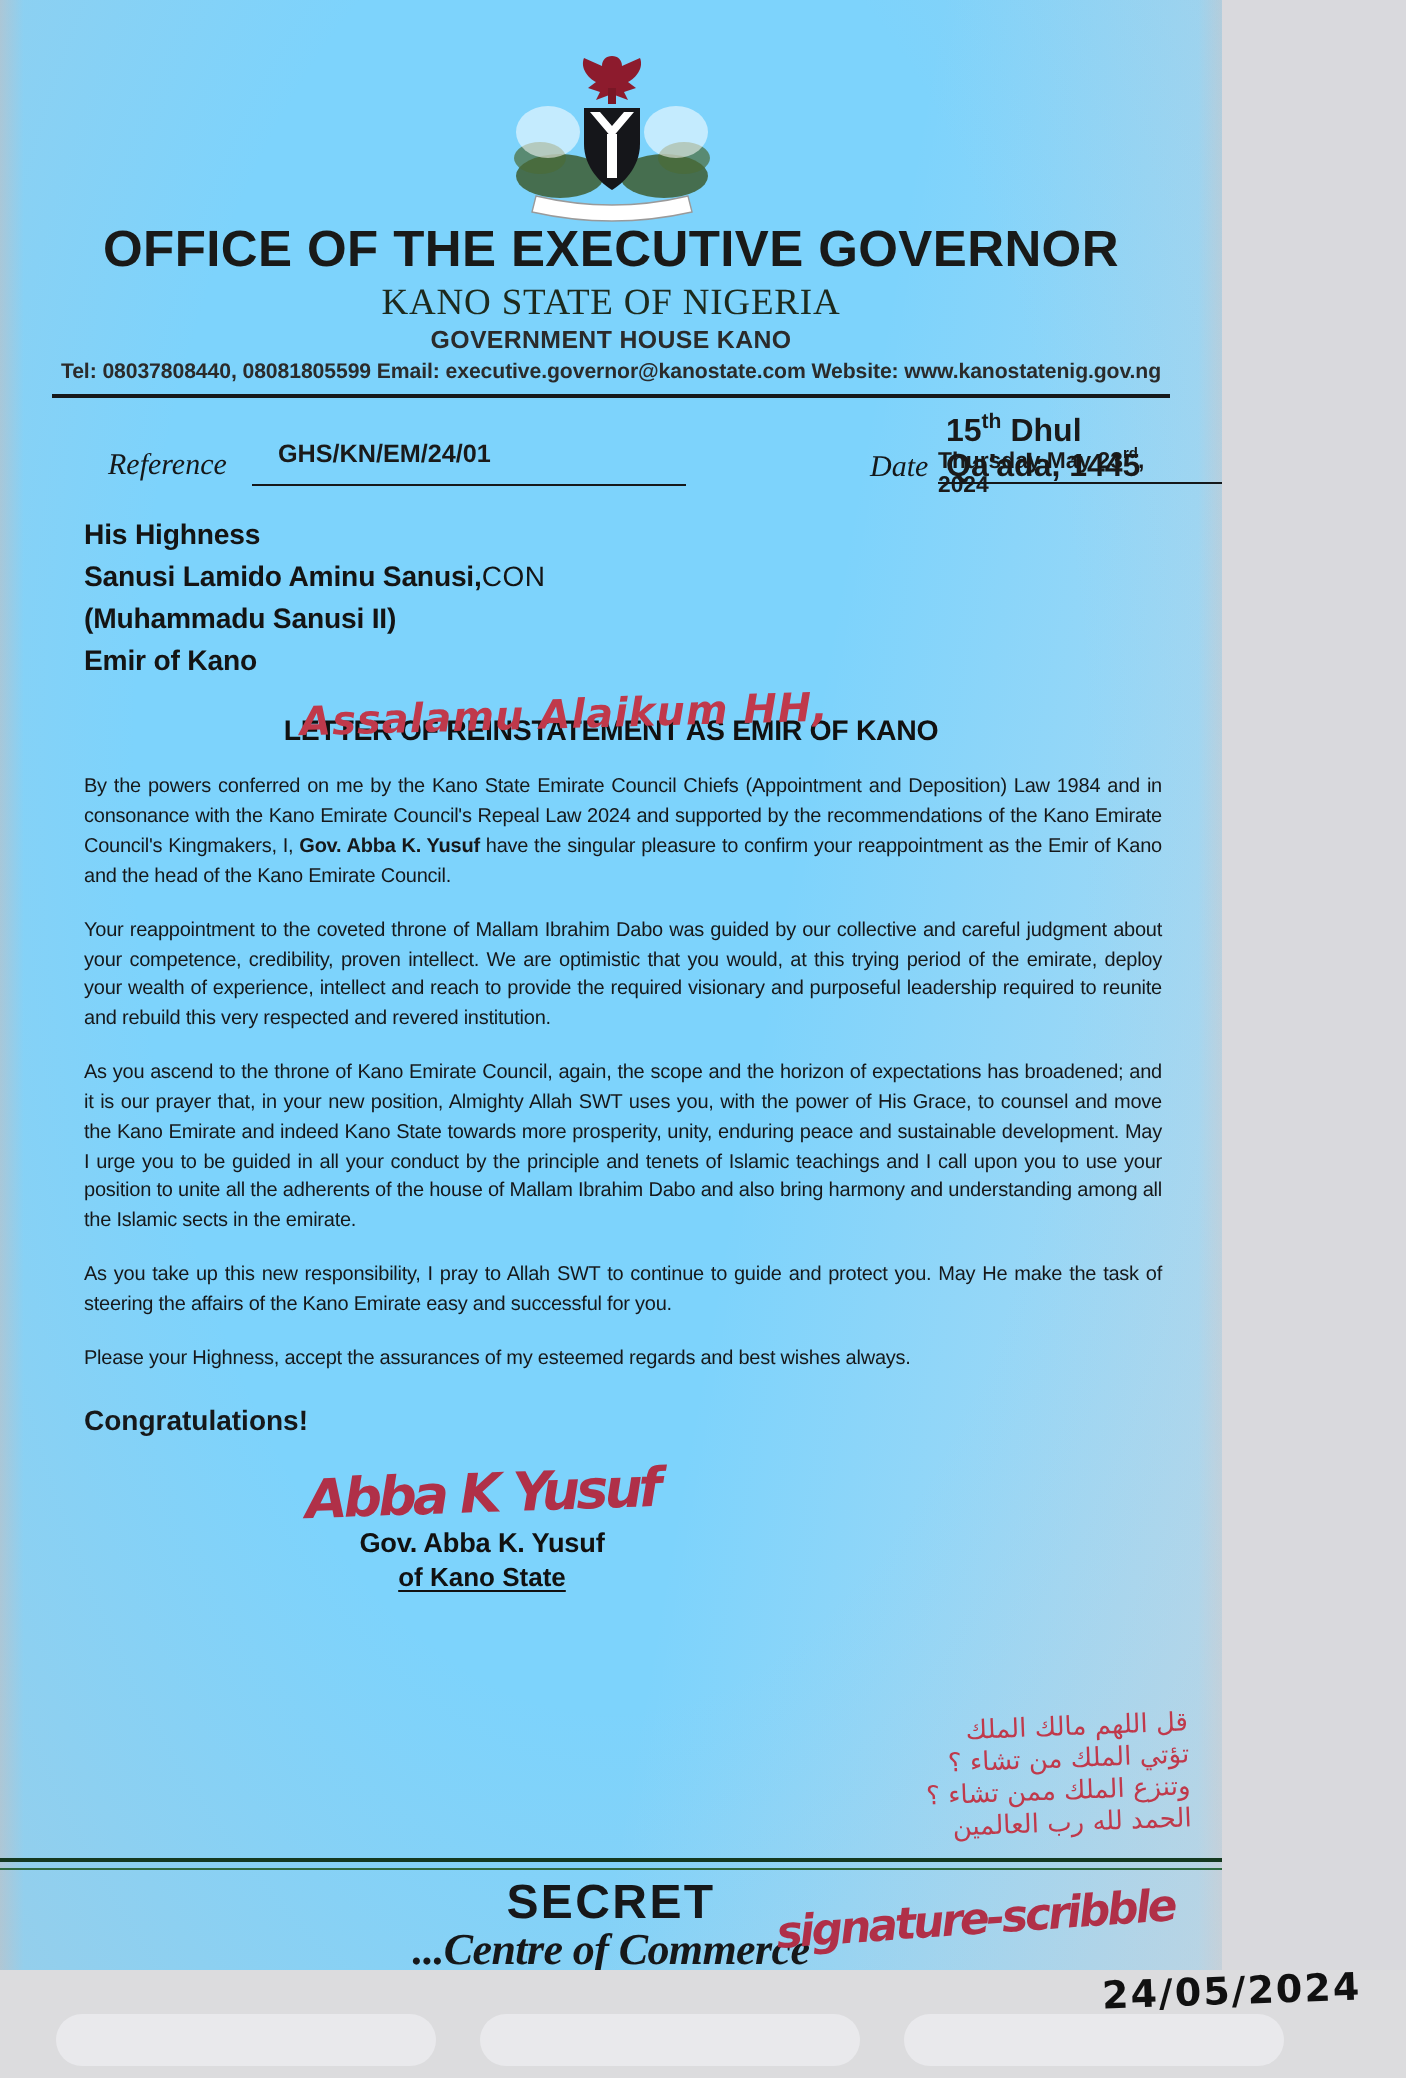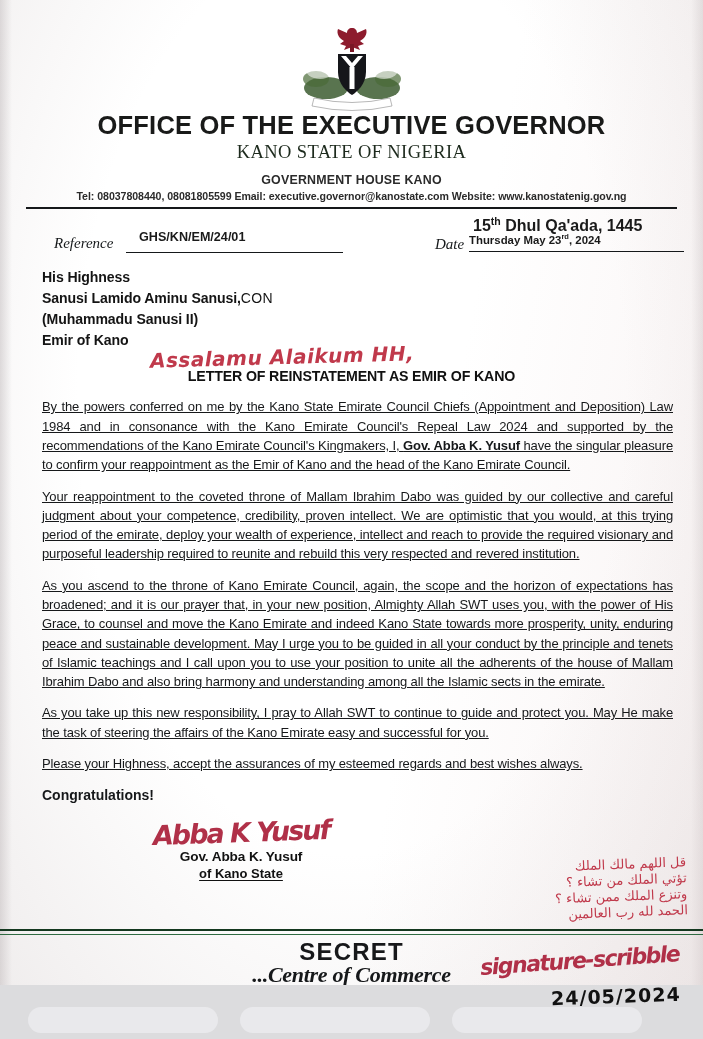--- a/index.html
+++ b/index.html
@@ -16,23 +16,23 @@
     position: relative;
     width: 703px;
     height: 1039px;
     background: #d9d9dd;
   }
 
   
   .sheet {
     position: absolute;
     left: 0; top: 0;
-    width: 703px;
+    width: 611px;
     height: 985px;
-    background: #ffffff;
+    background: #7dd3fc;
     overflow: hidden;
   }
   .sheet::after {           
     content: "";
     position: absolute; inset: 0;
     background:
       radial-gradient(ellipse at 50% 40%, rgba(255,255,255,0) 55%, rgba(205,196,196,0.30) 100%),
       linear-gradient(100deg, rgba(252,246,246,0) 60%, rgba(240,228,228,0.45) 100%);
     pointer-events: none;
   }
@@ -71,21 +71,21 @@
     letter-spacing: .4px;
     color: #1d2a1d;
     margin-top: 3px;
   }
   .lh-house {
     text-align: center;
     font-size: 12.4px;
     font-weight: 600;
     color: #2b2b2b;
     letter-spacing: .2px;
-    margin-top: 10px;
+    margin-top: 0;
   }
   .lh-contact {
     text-align: center;
     font-size: 10.6px;
     font-weight: bold;
     color: #2b2b2b;
     margin-top: 3px;
     letter-spacing: -0.05px;
   }
   .head-rule {
@@ -166,28 +166,27 @@
     font-size: 14.2px;
     font-weight: bold;
     color: #111;
     letter-spacing: -0.15px;
     margin: 17px 0 0 0;
   }
 
   
   .body { margin: 13px 4px 0 16px; }
   .body p {
-    font-size: 13px;
+    font-size: 10px;
     line-height: 1.485;
     color: #16181a;
     text-align: justify;
     margin-bottom: 12px;
     letter-spacing: -0.12px;
     font-weight: 500;
-    text-decoration: underline;
   }
   .body p b { font-weight: bold; }
   .congrats {
     font-size: 14px;
     font-weight: 600;
     color: #16181a;
     margin: 14px 0 0 16px;
   }
 
   

